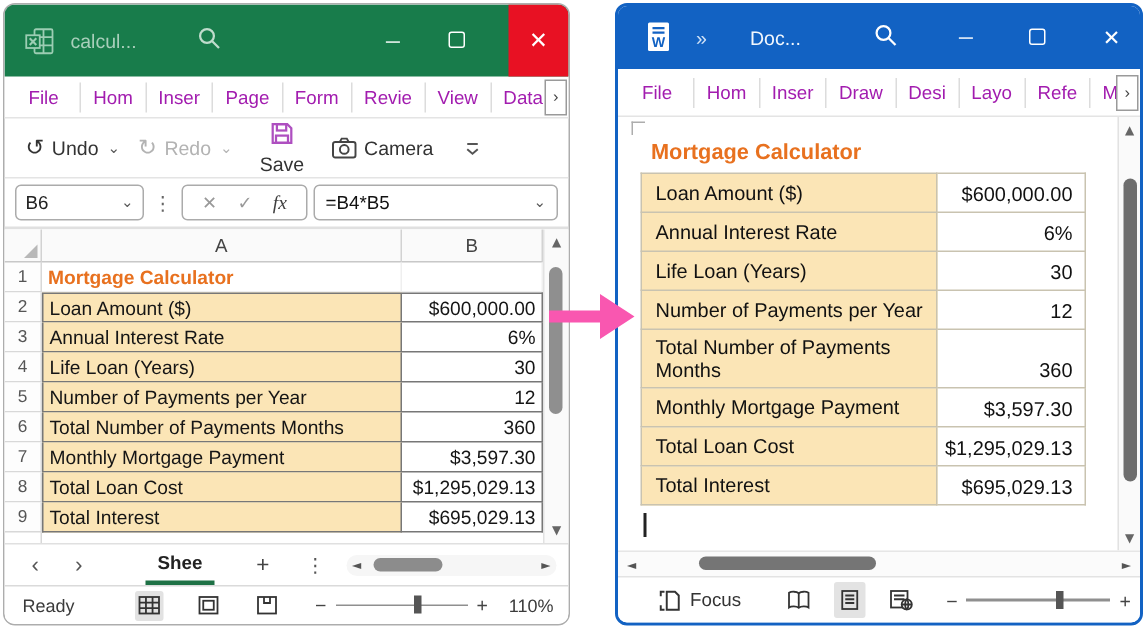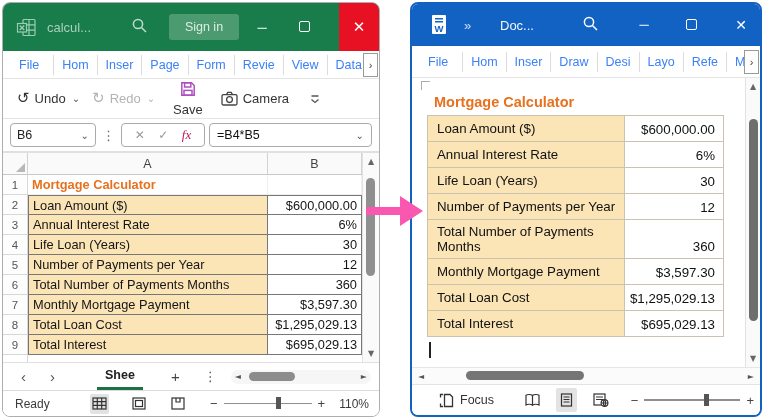--- a/index.html
+++ b/index.html
@@ -17,38 +17,38 @@
   .tb-search { position:absolute; left:128px; top:14px; }
   .x-signin { position:absolute; left:166px; top:11px; width:70px; height:26px; background:#4C9A6F; border-radius:3px;
               color:#D9EDE2; font-size:12.5px; display:flex; align-items:center; justify-content:center; }
   .cap-min { position:absolute; left:248px; top:13px; width:22px; height:22px; color:#fff; font-size:13px; display:flex; align-items:center; justify-content:center; }
   .cap-max { position:absolute; left:296px; top:18px; width:11px; height:11px; border:1.4px solid #fff; border-radius:2px; }
   .x-close { position:absolute; right:0; top:0; width:40px; height:48px; background:var(--close-red,#E81123);
              border-top-right-radius:7px; color:#fff; font-size:15px; display:flex; align-items:center; justify-content:center; }
 
   .menubar { height:28px; display:flex; align-items:center; border-bottom:1px solid #E4E4E4; padding-left:8px; flex:none; background:#fff; }
   .menu-items { display:flex; align-items:center; height:100%; flex:1; overflow:hidden; }
-  .menu-item { padding:0 8px; font-size:12.5px; color:#3b82f6; border-right:1px solid #DCDCDC; height:20px; display:flex; align-items:center; white-space:nowrap; }
+  .menu-item { padding:0 8px; font-size:12.5px; color:#a21caf; border-right:1px solid #DCDCDC; height:20px; display:flex; align-items:center; white-space:nowrap; }
   .menu-item:first-child { padding-right:14px; }
   .menu-overflow { width:15px; height:24px; border:1px solid #9a9a9a; display:flex; align-items:center; justify-content:center;
                    font-size:11px; color:#444; margin-right:1px; flex:none; background:#fff; }
 
   .x-toolbar { height:40px; display:flex; align-items:center; border-bottom:1px solid #E4E4E4; padding-left:14px; gap:4px; flex:none; font-size:13px; }
   .qat-btn { display:flex; align-items:center; gap:5px; color:#333; }
   .qat-glyph { font-family:"DejaVu Sans",sans-serif; font-size:15px; line-height:1; }
   .qat-chev { font-size:10px; color:#555; margin:0 8px 0 2px; }
   .disabled, .disabled * { color:#B3B3B3 !important; }
 
   .x-formularow { height:34px; display:flex; align-items:center; border-bottom:2px solid #E0E0E0; padding:0 7px; gap:4px; flex:none; }
   .fbox { border:1px solid #ABABAB; border-radius:4px; height:24px; display:flex; align-items:center; background:#fff; }
   .x-namebox { width:86px; padding:0 6px; font-size:12.5px; justify-content:space-between; }
   .fbox .chev { font-size:10px; color:#555; }
   .x-dots { color:#666; font-size:13px; padding:0 2px; }
   .x-fxbox { width:84px; justify-content:space-around; padding:0 6px; font-size:12px; color:#999; }
-  .fx-label { font-style:italic; font-family:"Liberation Serif",serif; font-size:13px; color:#be185d; }
+  .fx-label { font-style:italic; font-family:"Liberation Serif",serif; font-size:13px; color:#404040; }
   .x-formulabox { flex:1; padding:0 7px; font-size:12.5px; justify-content:space-between; color:#111; }
 
   .x-gridwrap { flex:1; display:flex; background:#fff; min-height:0; }
   .x-grid { flex:1; }
   .x-header, .x-row { display:grid; grid-template-columns:25px 1fr 94px; }
   .x-header { height:22px; background:#FAFAFA; }
   .x-header > div { border-right:1px solid #D2D2D2; border-bottom:1px solid #C8C8C8; display:flex; align-items:center; justify-content:center;
                     font-size:12.5px; color:#444; }
   .x-corner { position:relative; }
   .x-corner::after { content:""; position:absolute; right:2px; bottom:2px; border-style:solid; border-width:0 0 9px 9px; border-color:transparent transparent #B8B8B8 transparent; }
@@ -146,21 +146,20 @@
         <path d="M3.8 8.5 L8.2 13 M8.2 8.5 L3.8 13" stroke="#9CCDB3" stroke-width="1.4"></path>
       </svg>
     </span>
     <span class="x-title">calcul...</span>
     <span class="tb-search">
       <svg width="17" height="17" viewBox="0 0 17 17" fill="none" stroke="#BFDCCC" stroke-width="1.5">
         <circle cx="7" cy="7" r="4.6"></circle>
           <path d="M10.5 10.5 L15 15"></path>
       </svg>
     </span>
-    <span class="x-signin">Sign in</span>
     <span class="cap-min">─</span>
     <span class="cap-max"></span>
     <span class="x-close">✕</span>
   </div>
 
   <div class="menubar">
     <div class="menu-items" id="x-menu">
         <div class="menu-item">File</div>
         <div class="menu-item">Hom</div>
         <div class="menu-item">Inser</div>

